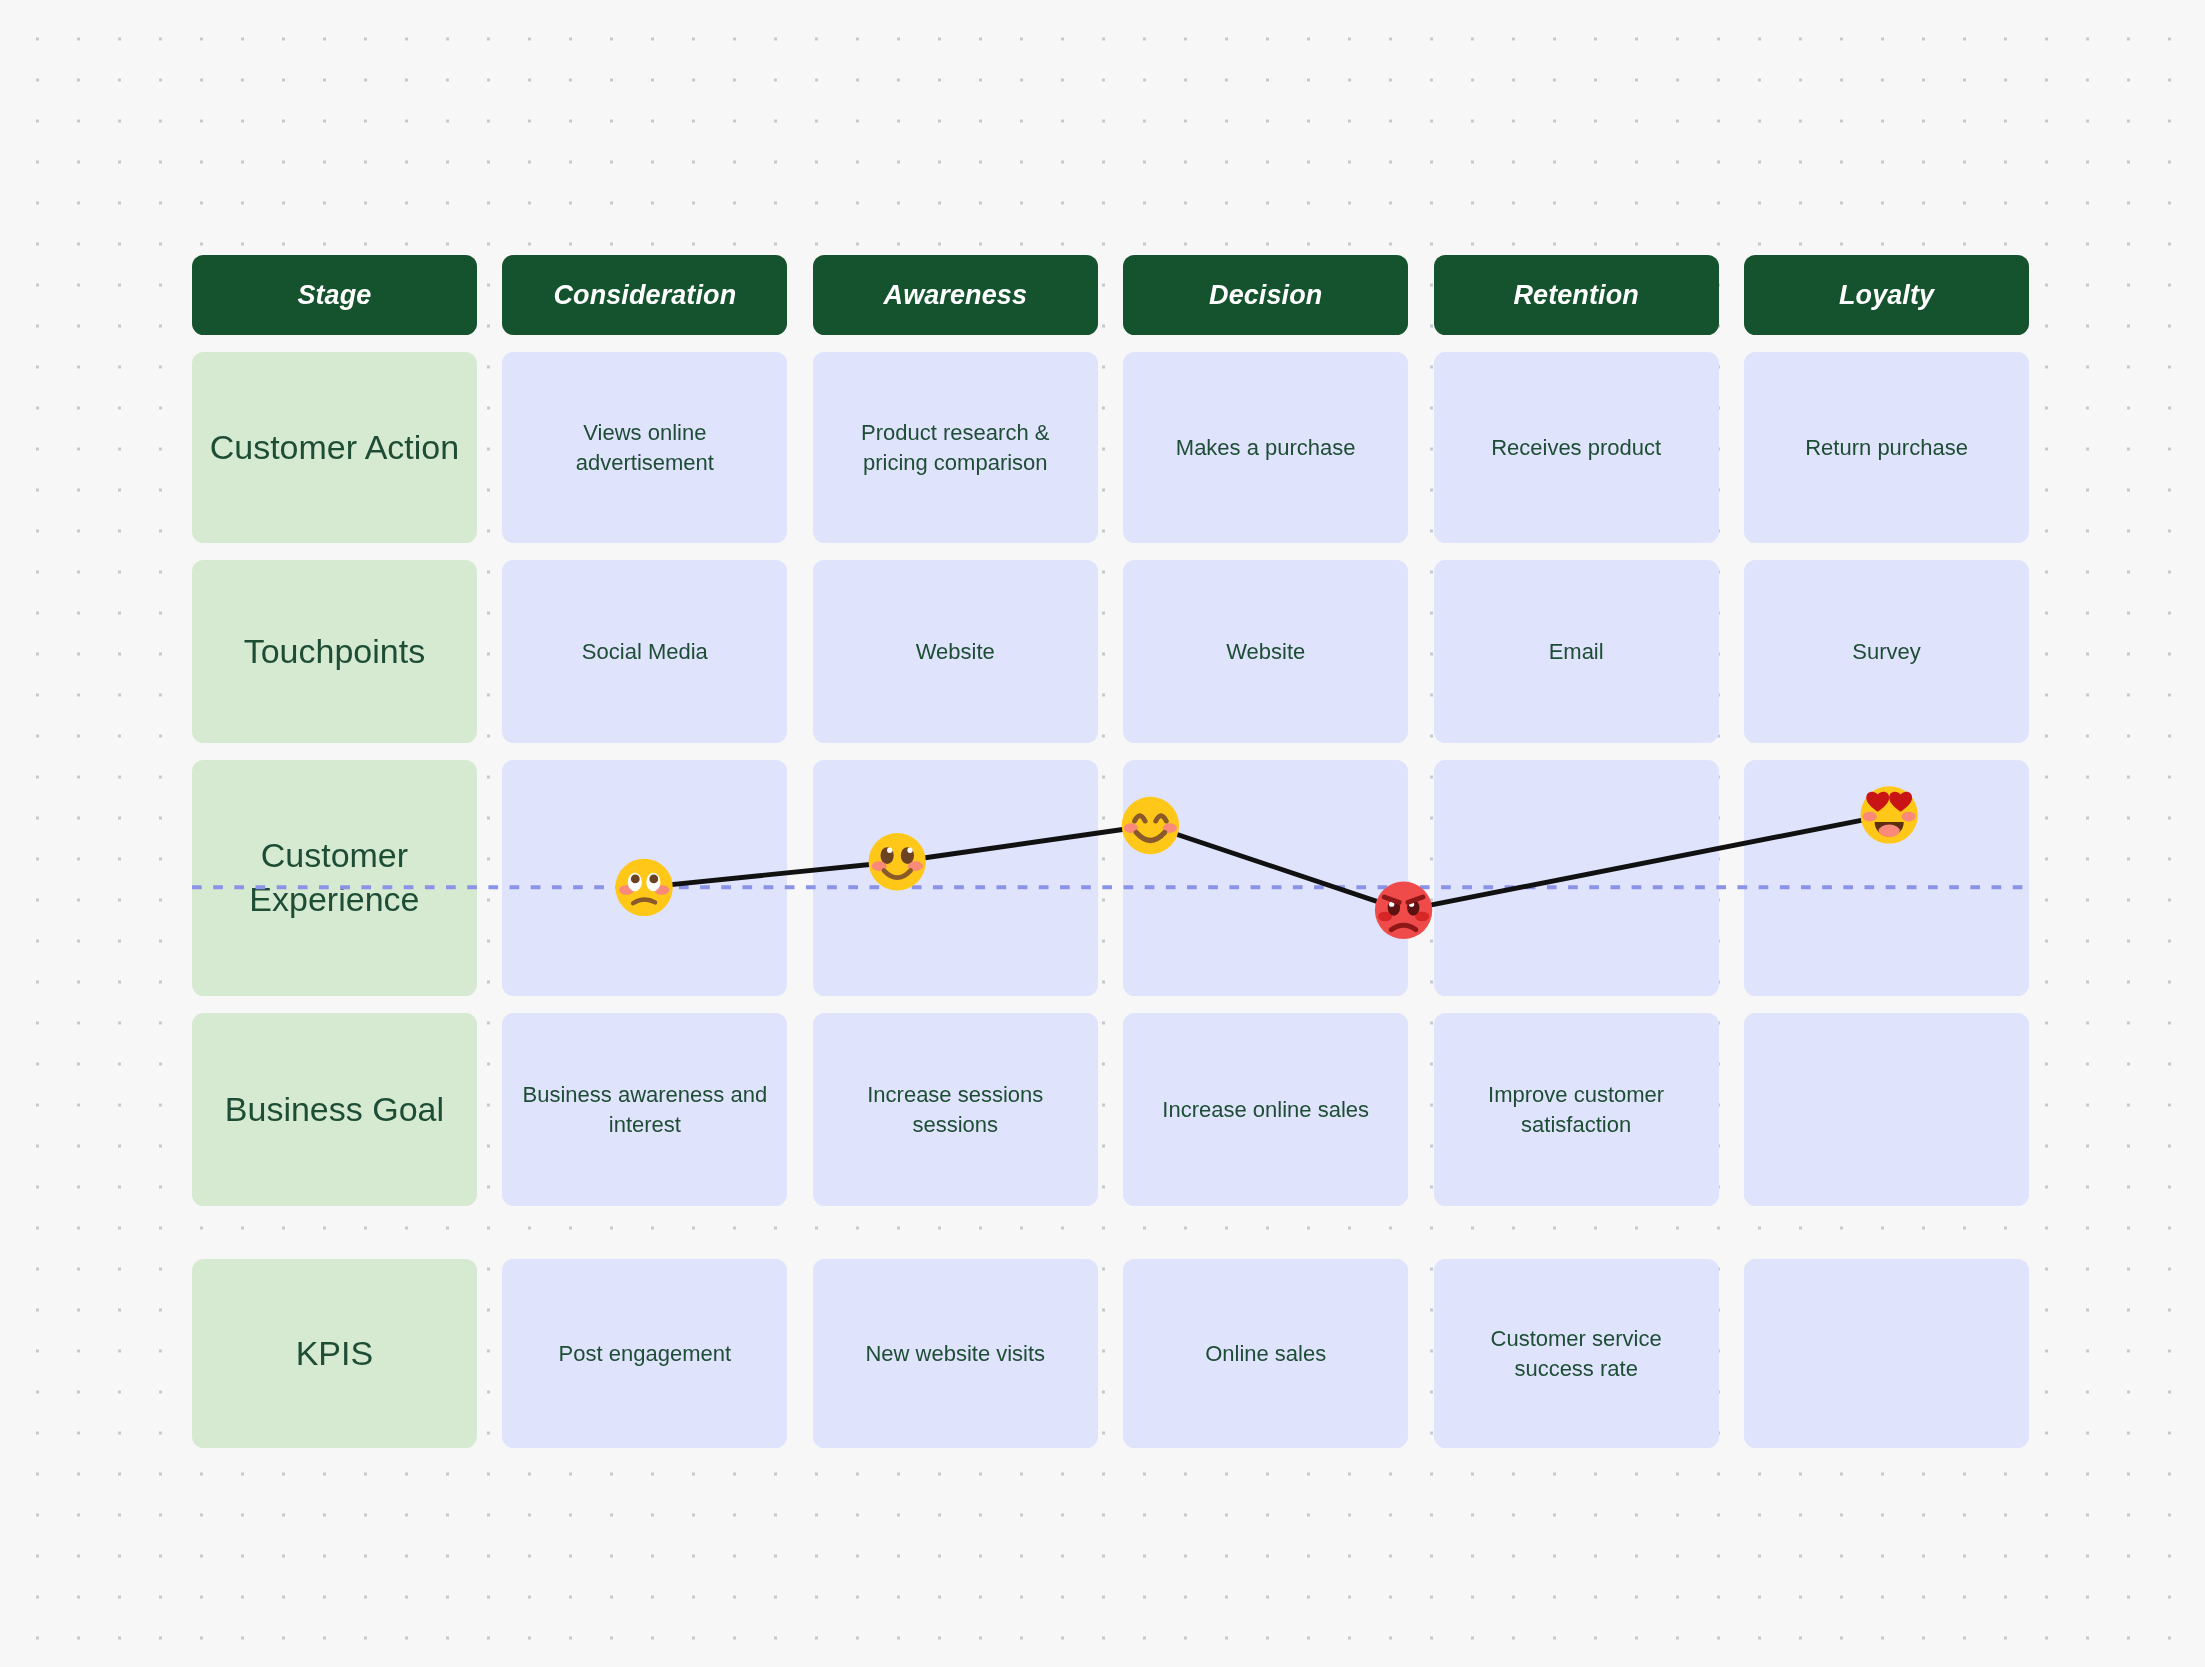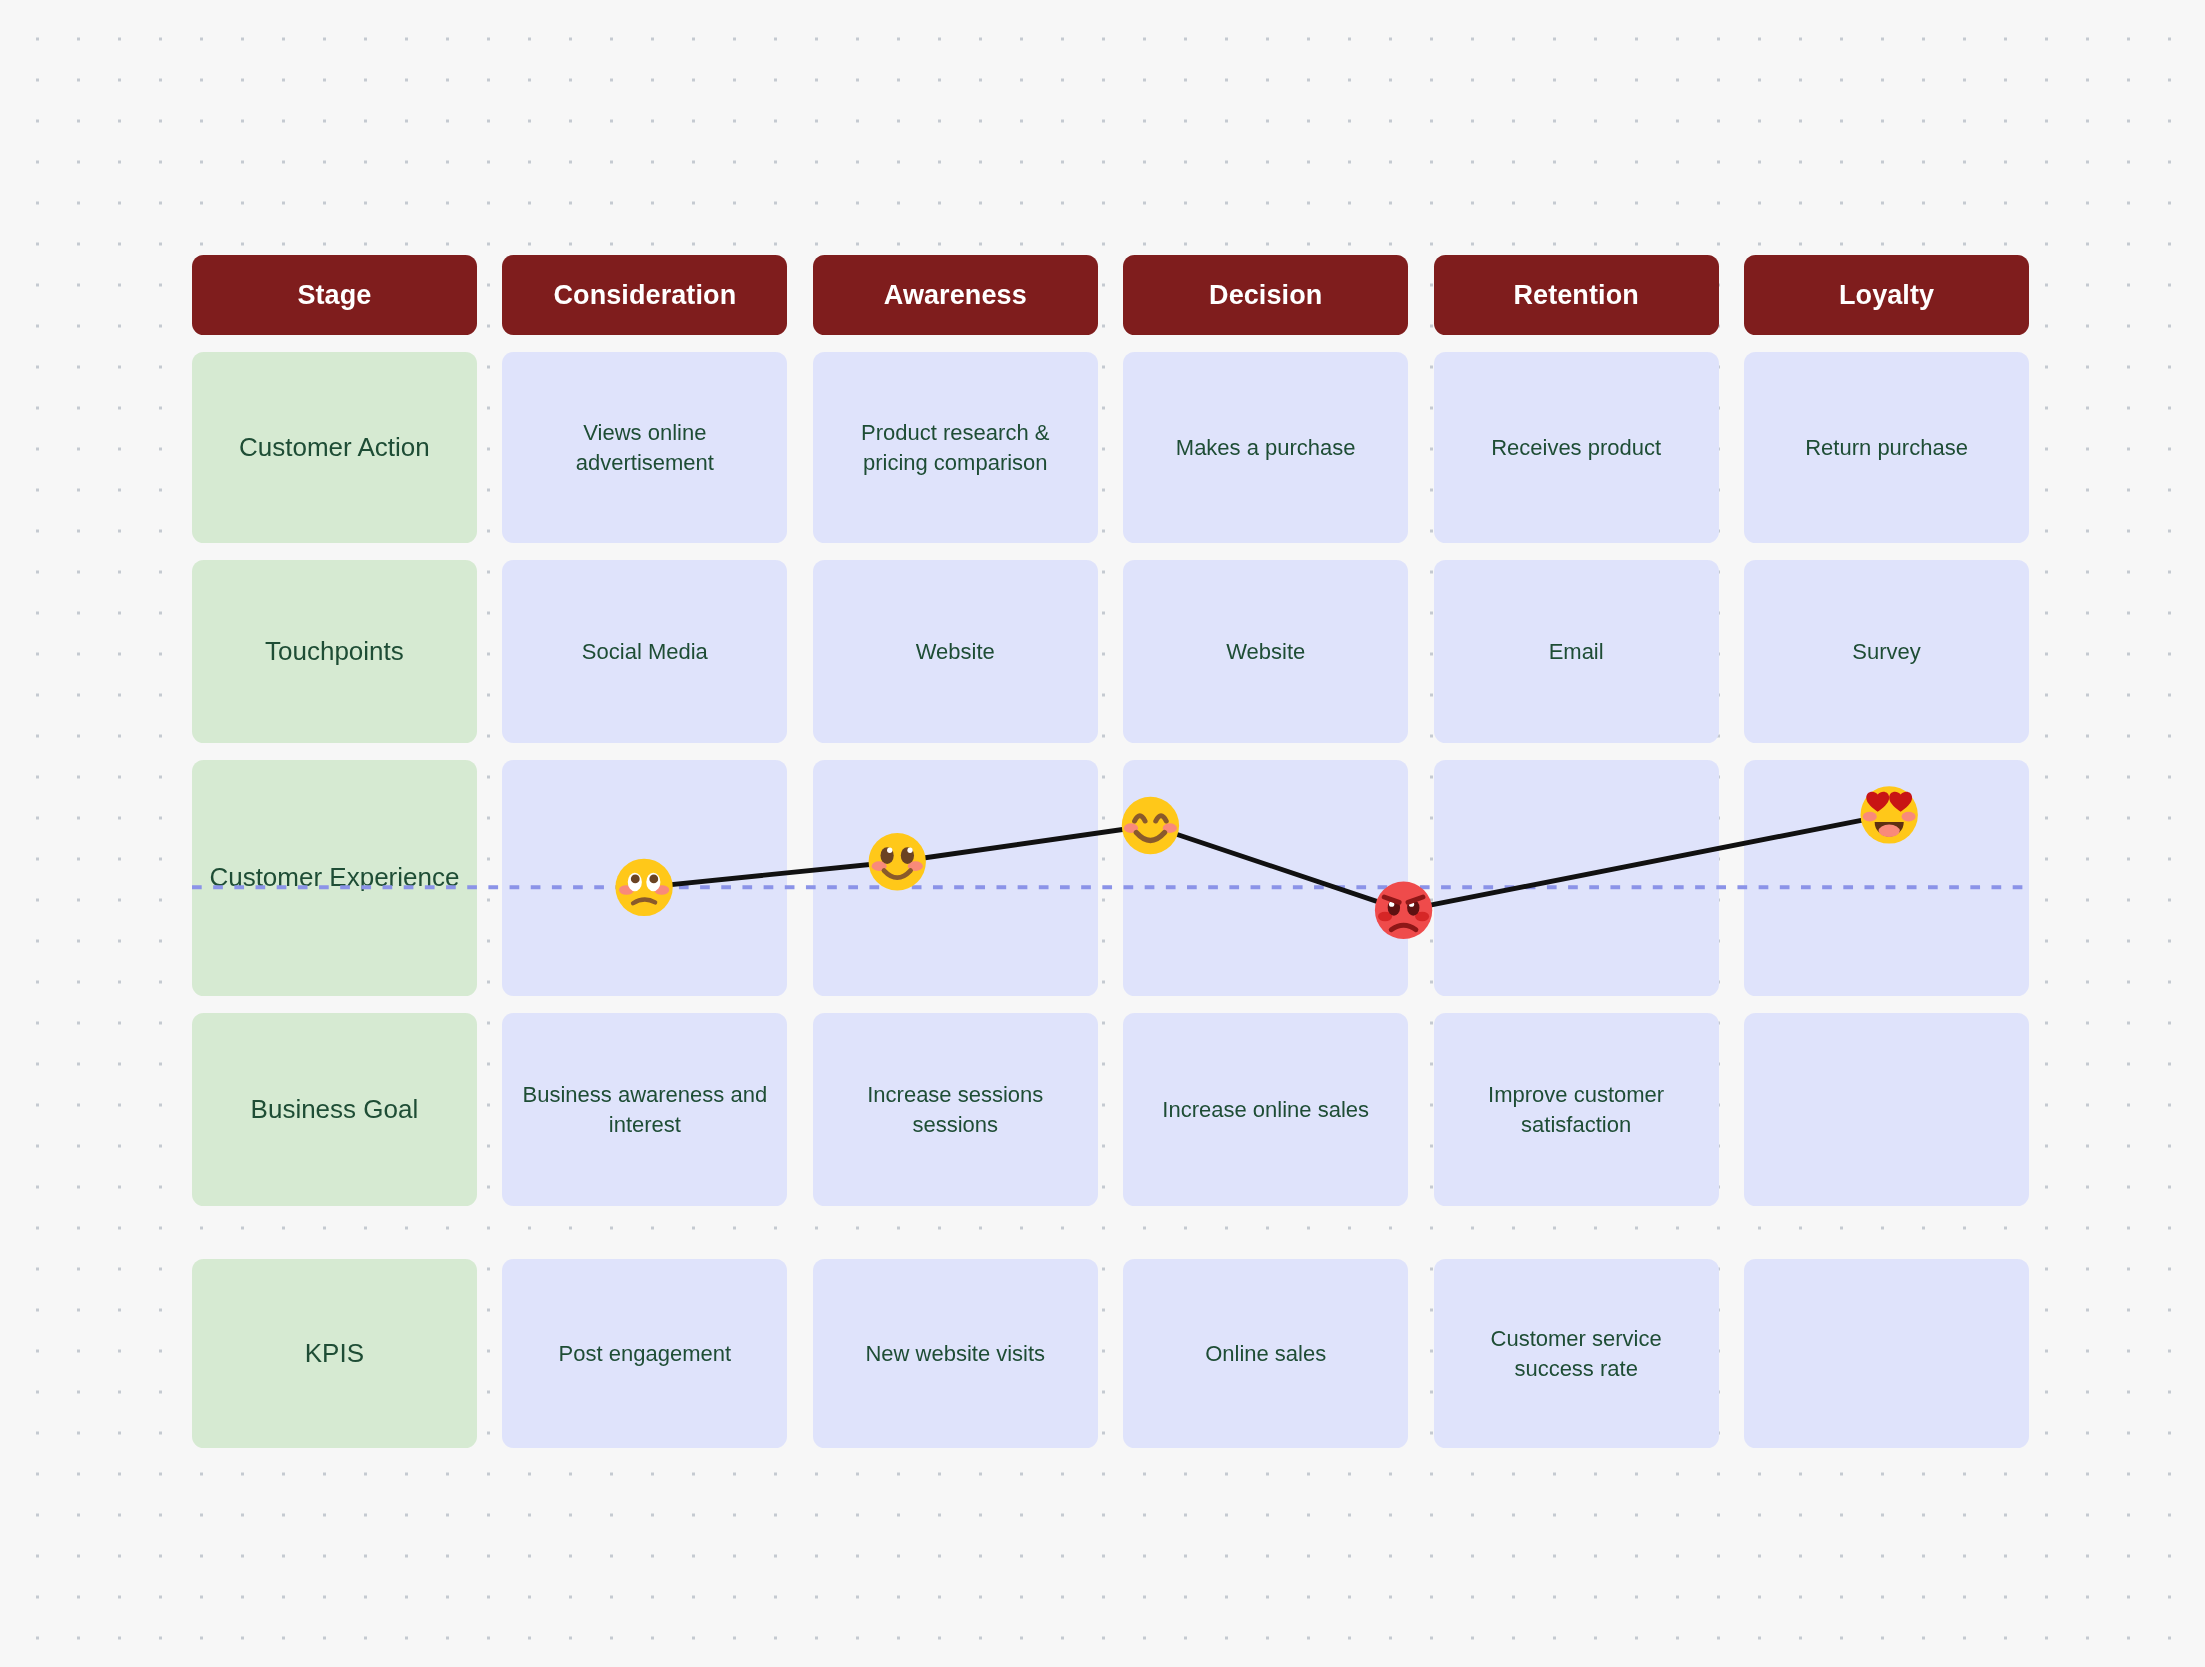--- a/index.html
+++ b/index.html
@@ -21,35 +21,36 @@
     position:absolute;
     left:192px; top:255px;
     width:1837px;
     display:grid;
     grid-template-columns:repeat(6, 1fr);
     grid-auto-rows:auto;
     column-gap:25.6px;
     row-gap:17px;
   }
   .hdr{
-    background:#7f1d1d;
+    background:#14532d;
     color:#ffffff;
     border-radius:11.5px;
     height:80px;
     display:flex;align-items:center;justify-content:center;
     font-size:27px;font-weight:bold;
     letter-spacing:0.1px;
     text-align:center;
+    font-style:italic;
   }
   .rowlabel{
     background:#d6ead2;
     color:#1e4d35;
     border-radius:11.5px;
     display:flex;align-items:center;justify-content:center;
-    font-size:26px;font-weight:400;
+    font-size:34px;font-weight:400;
     text-align:center;
     line-height:1.28;
     padding:0 1px;
     box-sizing:border-box;
   }
   .cell{
     background:#dfe3fb;
     color:#1e4d35;
     border-radius:11.5px;
     display:flex;align-items:center;justify-content:center;

